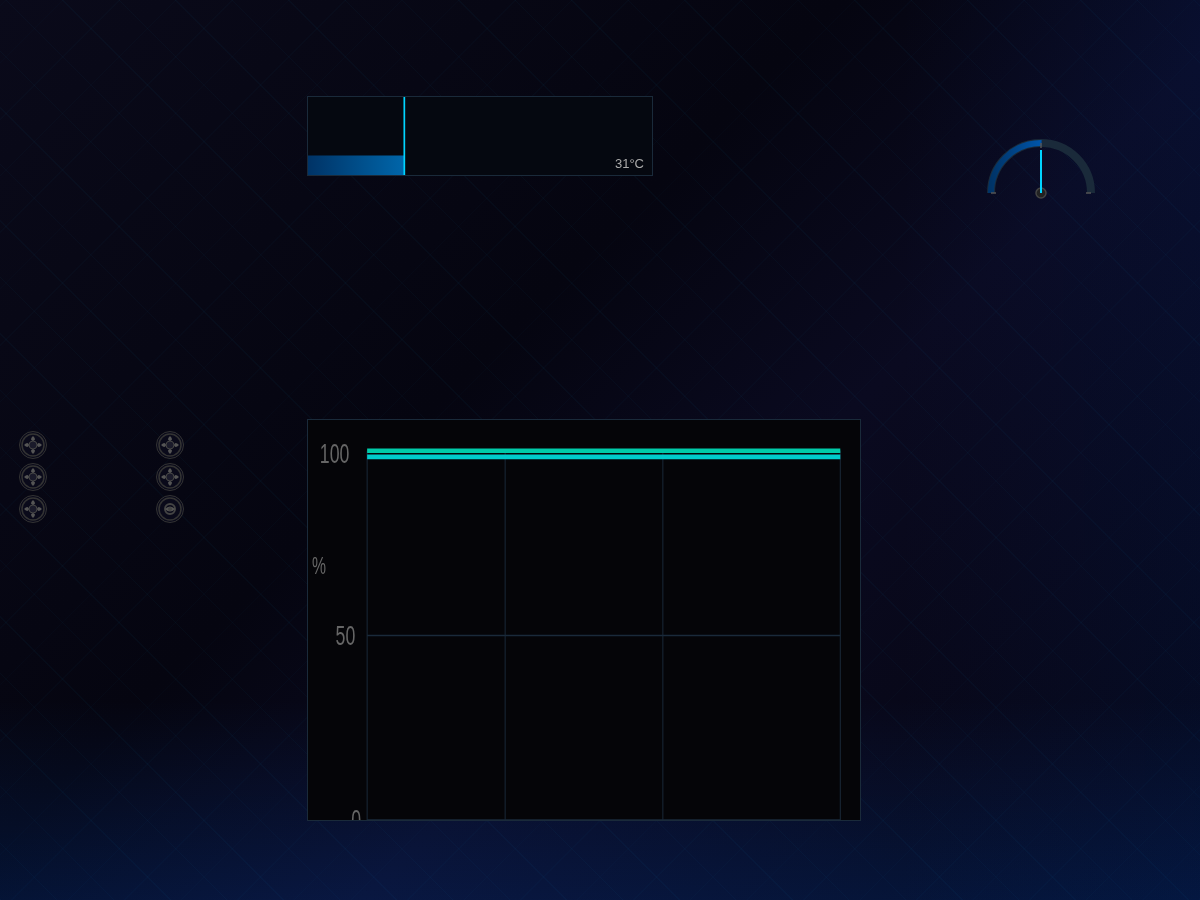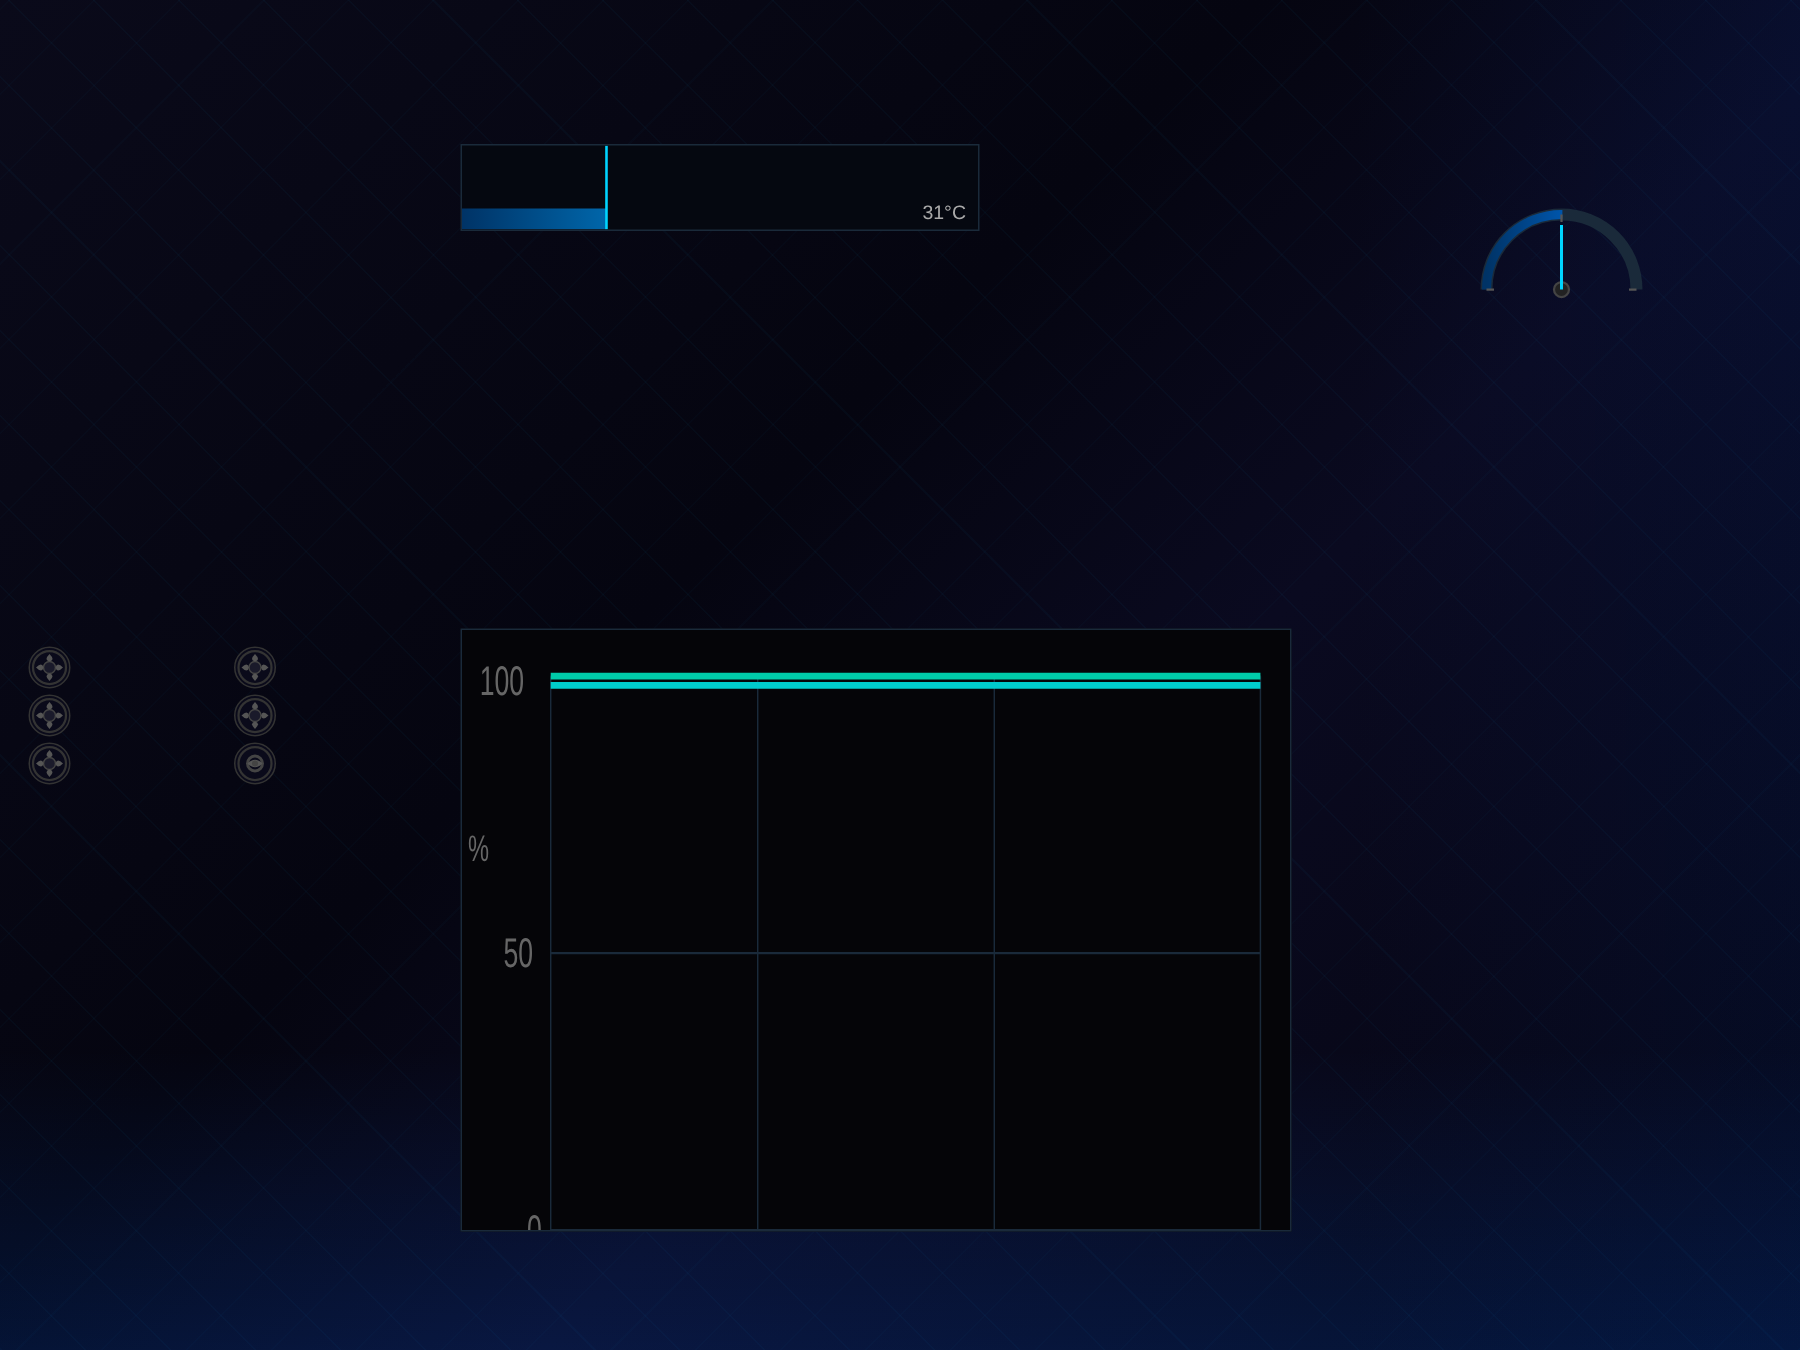--- a/index.html
+++ b/index.html
@@ -315,21 +315,21 @@
           <div class="section-title">Information</div>
           <div class="info-line">TUF Z390-PRO GAMING   BIOS Ver. 2417</div>
           <div class="info-line">Intel(R) Core(TM) i7-9700K CPU @ 3.60GHz</div>
           <div class="info-line">Speed: 3600 MHz</div>
           <div class="info-line">Memory: 32768 MB (DDR4 3200MHz)</div>
         </div>
 
         <div class="panel-card cpu-temp-panel">
           <div class="section-title">CPU Temperature</div>
           <div style="margin-top:8px;">
-            <div style="height:58px; background:#050810; border:1px solid #1a2a3a; position:relative; overflow:hidden;">
+            <div style="height:80px; background:#050810; border:1px solid #1a2a3a; position:relative; overflow:hidden;">
               <svg width="100%" height="100%" viewBox="0 0 300 80" preserveAspectRatio="none">
                 <defs>
                   <linearGradient id="tempGrad" x1="0" y1="0" x2="1" y2="0">
                     <stop offset="0%" stop-color="#003366"></stop>
                     <stop offset="100%" stop-color="#0066aa"></stop>
                   </linearGradient>
                 </defs>
                 <rect x="0" y="60" width="84" height="20" fill="url(#tempGrad)"></rect>
                 <line x1="84" y1="0" x2="84" y2="80" stroke="#00d4ff" stroke-width="1.5"></line>
               </svg>

